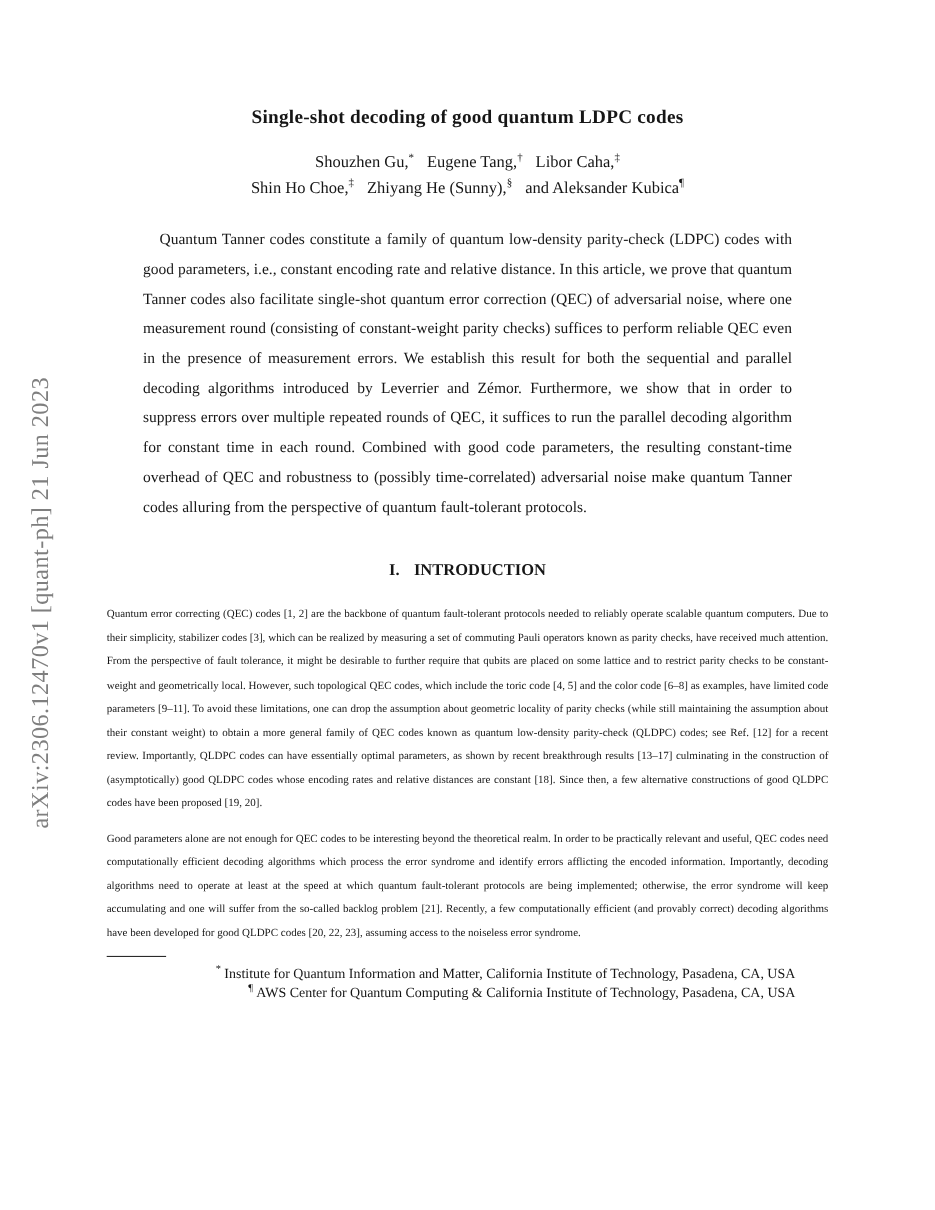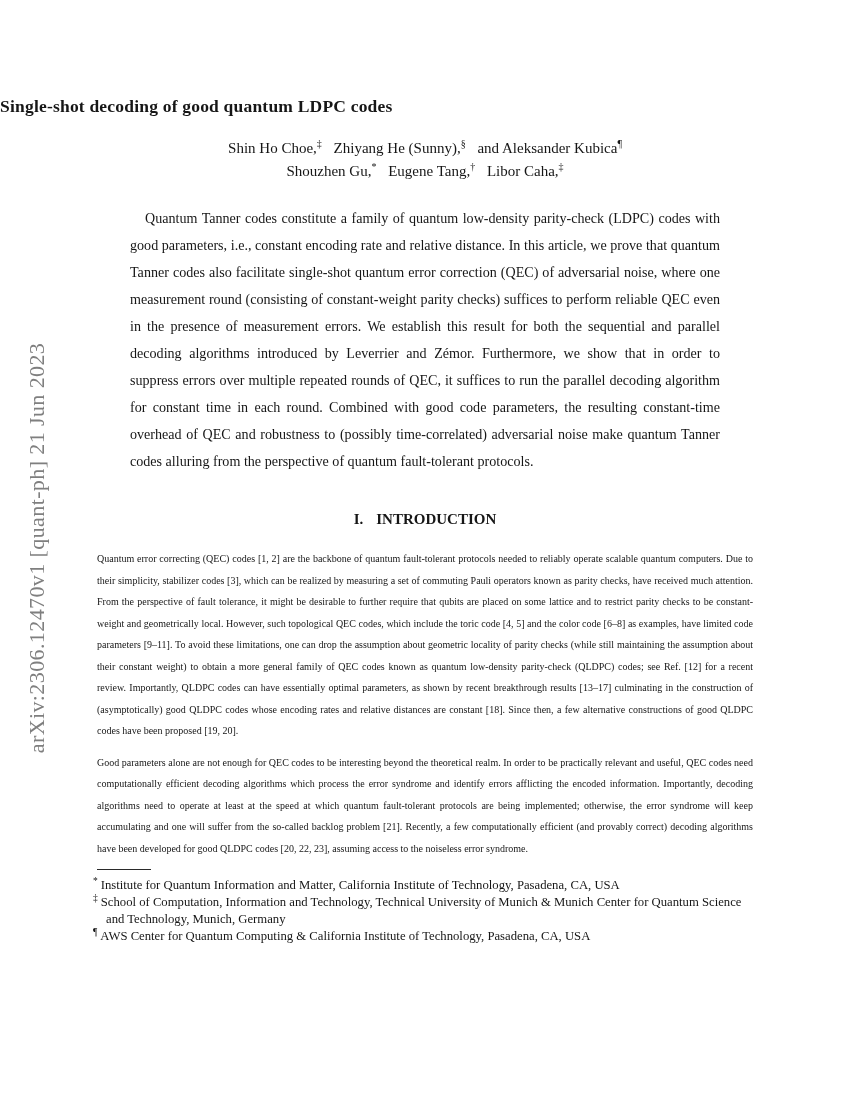--- a/index.html
+++ b/index.html
@@ -22,20 +22,21 @@
     transform: rotate(-90deg);
     text-align: center;
     font-size: 22px;
     letter-spacing: 0.4px;
     color: #7f7f7f;
     white-space: nowrap;
   }
   .content { position: absolute; top: 0; left: 0; right: 0; }
   .title {
     margin: 96px 0 0 0;
+    text-align: center;
     font-size: 17.5px;
     font-weight: 700;
     letter-spacing: 0.2px;
   }
   .authors {
     margin-top: 20px;
     text-align: center;
     font-size: 15px;
     line-height: 22.5px;
   }
@@ -66,65 +67,64 @@
   }
   .body-text p { margin: 0 0 10px 0; }
   .footnote-rule {
     width: 54px;
     border: none;
     border-top: 1.2px solid #2a2a2a;
     margin: 6px 0 7px 97px;
   }
   .footnotes {
     width: 662px;
-    margin-left: 93px;
+    margin-left: 61px;
     font-size: 12.7px;
     line-height: 17px;
-    text-align: left;
+    text-align: right;
   }
   .footnote { padding-left: 13px; text-indent: -13px; }
   .footnote sup { font-size: 9.5px; margin-right: 3px; }
 </style>
 </head>
 <body>
 
 <div class="page">
 
   <div class="watermark">arXiv:2306.12470v1  [quant-ph]  21 Jun 2023</div>
 
   <div class="content">
 
     <div class="title">Single-shot decoding of good quantum LDPC codes</div>
 
     <div class="authors">
       <div>
+        <span class="author-seg"><span>Shouzhen Gu,</span><sup>*</sup></span>
+        <span class="author-seg"><span>Eugene Tang,</span><sup>†</sup></span>
+        <span class="author-seg"><span>Libor Caha,</span><sup>‡</sup></span>
+      </div>
+      <div>
         <span class="author-seg"><span>Shin Ho Choe,</span><sup>‡</sup></span>
         <span class="author-seg"><span>Zhiyang He (Sunny),</span><sup>§</sup></span>
         <span class="author-seg"><span>and Aleksander Kubica</span><sup>¶</sup></span>
-      </div>
-      <div>
-        <span class="author-seg"><span>Shouzhen Gu,</span><sup>*</sup></span>
-        <span class="author-seg"><span>Eugene Tang,</span><sup>†</sup></span>
-        <span class="author-seg"><span>Libor Caha,</span><sup>‡</sup></span>
       </div>
     </div>
 
     <div class="abstract">Quantum Tanner codes constitute a family of quantum low-density parity-check (LDPC) codes with good parameters, i.e., constant encoding rate and relative distance. In this article, we prove that quantum Tanner codes also facilitate single-shot quantum error correction (QEC) of adversarial noise, where one measurement round (consisting of constant-weight parity checks) suffices to perform reliable QEC even in the presence of measurement errors. We establish this result for both the sequential and parallel decoding algorithms introduced by Leverrier and Zémor. Furthermore, we show that in order to suppress errors over multiple repeated rounds of QEC, it suffices to run the parallel decoding algorithm for constant time in each round. Combined with good code parameters, the resulting constant-time overhead of QEC and robustness to (possibly time-correlated) adversarial noise make quantum Tanner codes alluring from the perspective of quantum fault-tolerant protocols.</div>
 
     <div class="section-heading section">
       <span class="section-number">I.</span><span>INTRODUCTION</span>
     </div>
 
     <div class="body-text">
       <p>Quantum error correcting (QEC) codes [1, 2] are the backbone of quantum fault-tolerant protocols needed to reliably operate scalable quantum computers. Due to their simplicity, stabilizer codes [3], which can be realized by measuring a set of commuting Pauli operators known as parity checks, have received much attention. From the perspective of fault tolerance, it might be desirable to further require that qubits are placed on some lattice and to restrict parity checks to be constant-weight and geometrically local. However, such topological QEC codes, which include the toric code [4, 5] and the color code [6–8] as examples, have limited code parameters [9–11]. To avoid these limitations, one can drop the assumption about geometric locality of parity checks (while still maintaining the assumption about their constant weight) to obtain a more general family of QEC codes known as quantum low-density parity-check (QLDPC) codes; see Ref. [12] for a recent review. Importantly, QLDPC codes can have essentially optimal parameters, as shown by recent breakthrough results [13–17] culminating in the construction of (asymptotically) good QLDPC codes whose encoding rates and relative distances are constant [18]. Since then, a few alternative constructions of good QLDPC codes have been proposed [19, 20].</p>
       <p>Good parameters alone are not enough for QEC codes to be interesting beyond the theoretical realm. In order to be practically relevant and useful, QEC codes need computationally efficient decoding algorithms which process the error syndrome and identify errors afflicting the encoded information. Importantly, decoding algorithms need to operate at least at the speed at which quantum fault-tolerant protocols are being implemented; otherwise, the error syndrome will keep accumulating and one will suffer from the so-called backlog problem [21]. Recently, a few computationally efficient (and provably correct) decoding algorithms have been developed for good QLDPC codes [20, 22, 23], assuming access to the noiseless error syndrome.</p>
     </div>
 
     <hr class="footnote-rule">
 
     <div class="footnotes">
       <div class="footnote"><sup>*</sup><span>Institute for Quantum Information and Matter, California Institute of Technology, Pasadena, CA, USA</span></div>
-      <div class="footnote"><sup>‡</sup><span>School of Computation, Information and Technology, Technical University of Munich &amp; Munich Center for Quantum Science and Technology, Munich, Germany</span></div>
       <div class="footnote"><sup>¶</sup><span>AWS Center for Quantum Computing &amp; California Institute of Technology, Pasadena, CA, USA</span></div>
     </div>
 
   </div>
 </div>
 
 </body></html>

